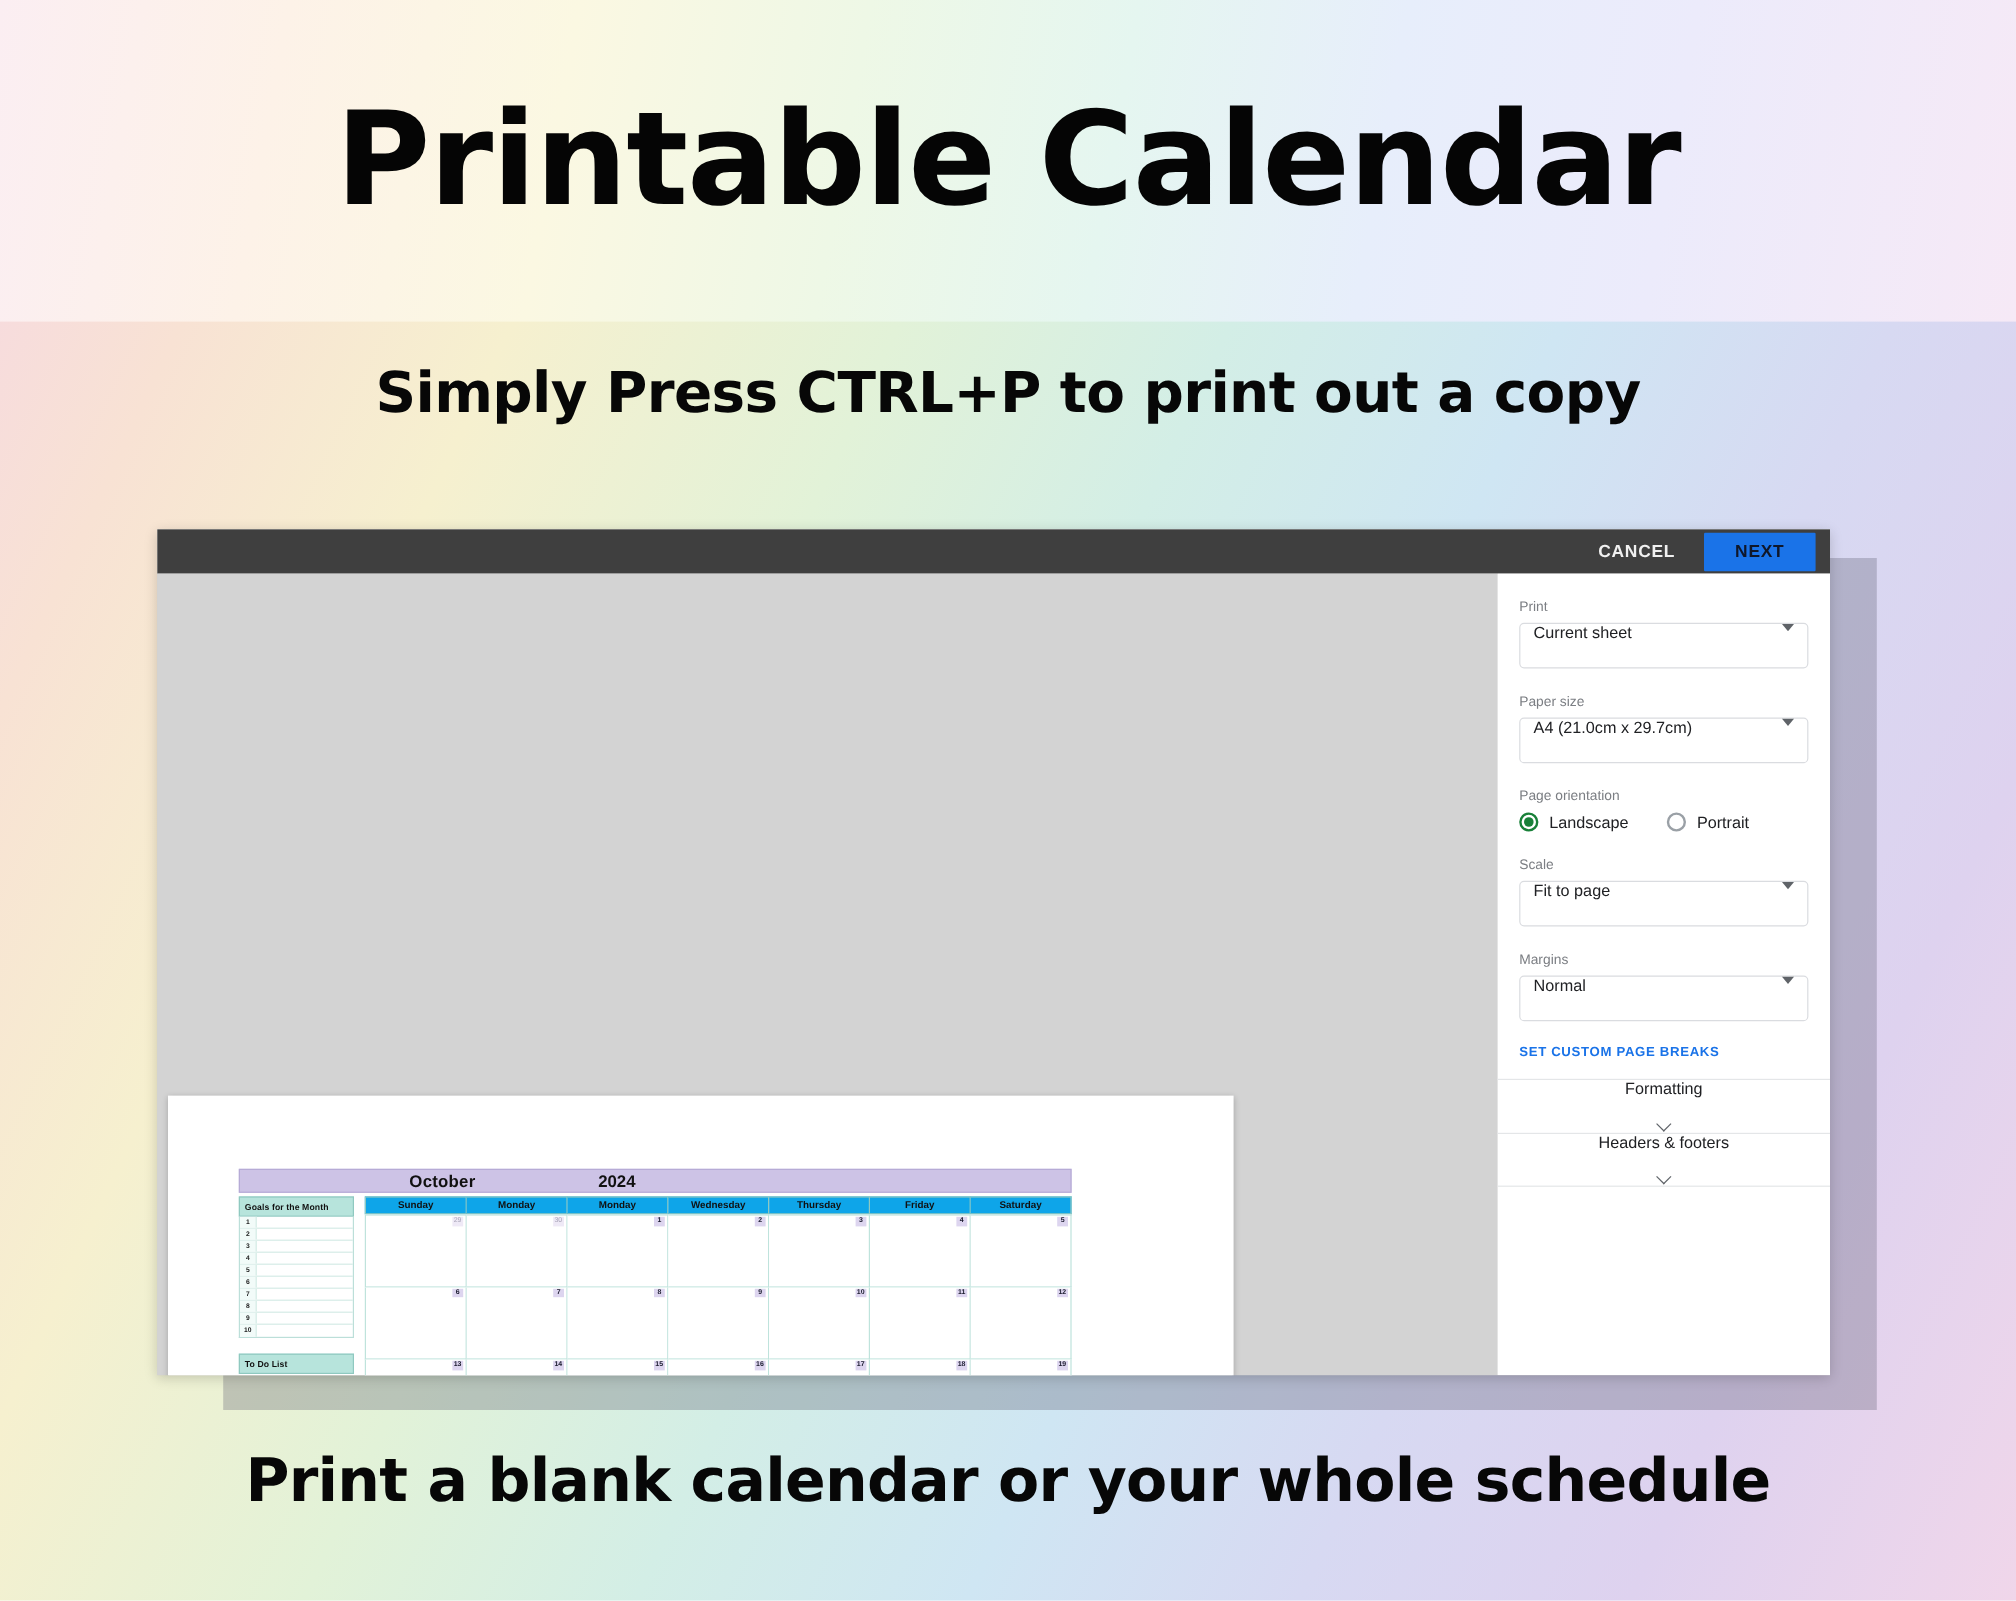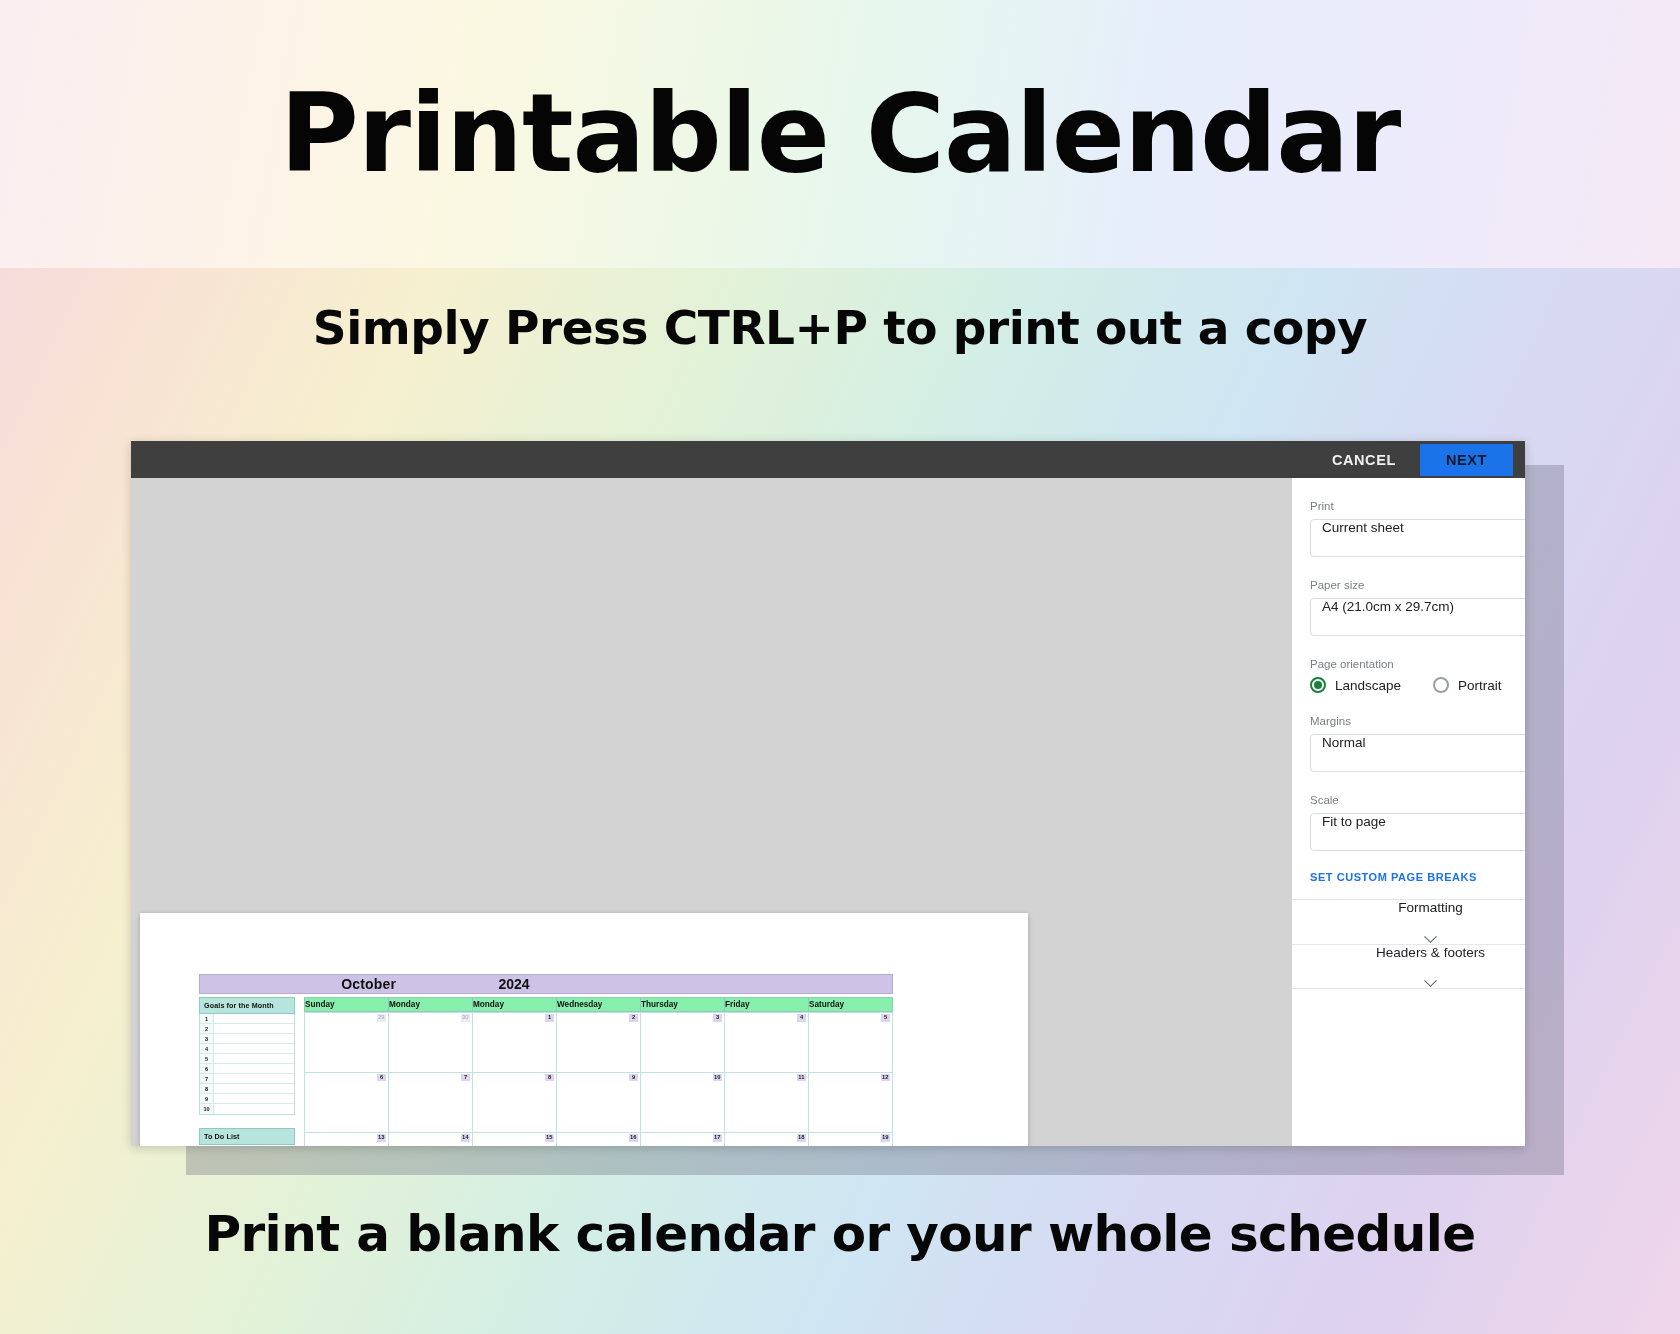--- a/index.html
+++ b/index.html
@@ -146,21 +146,20 @@
 
   
   .settings {
     position: absolute;
     left: 1117px; top: 37px;
     width: 277px; height: 668px;
     background: #ffffff;
     padding: 0 18px;
     font-size: 13.5px;
     color: #202124;
-    margin-left: 44px;
   }
   .sec { padding-top: 22px; }
   .sec-label {
     font-size: 11.5px;
     color: #7b7e83;
     margin-bottom: 7px;
   }
   .sel {
     height: 38px;
     border: 1px solid #dadce0;
@@ -309,24 +308,24 @@
   }
   .goal-line { flex: 1; }
 
   .spacer { height: 13px; }
 
   
   .grid { flex: 1; }
   .dow-row { display: flex; }
   .dow {
     flex: 1;
-    background: #86efac;
+    background: #0ea5e9;
     border: 1px solid #8fc9c0;
     border-left: none;
-    text-align: left;
+    text-align: center;
     font-size: 8.2px;
     font-weight: 700;
     color: #111;
     padding: 2px 0;
   }
   .dow:first-child { border-left: 1px solid #8fc9c0; }
 
   .week { display: flex; height: 60.5px; }
   .cell {
     flex: 1;
@@ -554,35 +553,35 @@
             <span>Landscape</span>
           </div>
           <div class="radio-opt">
             <span class="radio"></span>
             <span>Portrait</span>
           </div>
         </div>
       </div>
 
       <div class="sec">
+        <div class="sec-label">Scale</div>
+        <div class="sel">
+          <span class="val">Fit to page</span>
+          <span class="caret"></span>
+        </div>
+      </div>
+
+      <div class="sec">
         <div class="sec-label">Margins</div>
         <div class="sel">
           <span class="val">Normal</span>
           <span class="caret"></span>
         </div>
       </div>
 
-      <div class="sec">
-        <div class="sec-label">Scale</div>
-        <div class="sel">
-          <span class="val">Fit to page</span>
-          <span class="caret"></span>
-        </div>
-      </div>
-
       <div class="link-btn">SET CUSTOM PAGE BREAKS</div>
 
       <div class="expander">
         <span class="lbl">Formatting</span>
         <span class="chev"></span>
       </div>
 
       <div class="expander">
         <span class="lbl">Headers &amp; footers</span>
         <span class="chev"></span>

